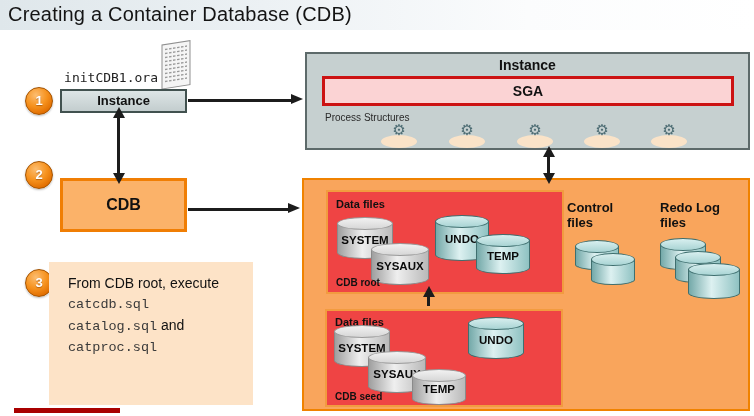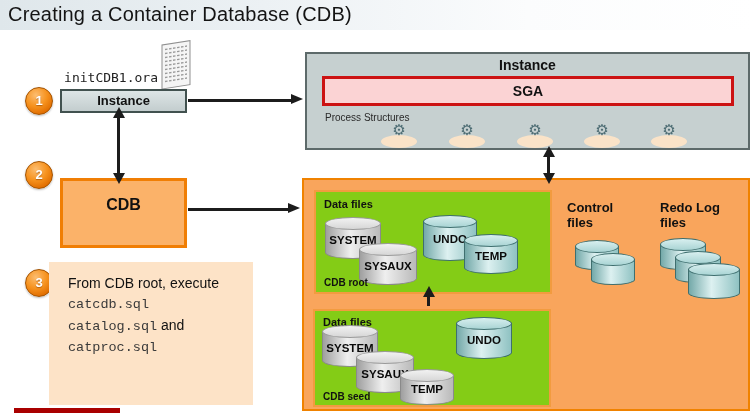--- a/index.html
+++ b/index.html
@@ -31,21 +31,21 @@
     text-shadow:0 1px 1px rgba(90,40,0,.45);
     box-shadow:0 1px 2px rgba(0,0,0,.25);
   }
   
   .instance-left {
     position:absolute; left:60px; top:89px; width:127px; height:24px; box-sizing:border-box;
     background:linear-gradient(180deg,#dde5e6,#c3cdce); border:2px solid #41514f;
     text-align:center; font-weight:bold; font-size:13px; line-height:20px;
   }
   .cdb-box {
-    position:absolute; left:60px; top:178px; width:127px; height:70px; box-sizing:border-box;
+    position:absolute; left:60px; top:178px; width:127px; height:54px; box-sizing:border-box;
     background:#fbb269; border:3px solid #f07e04;
     text-align:center; font-weight:bold; font-size:16px; line-height:48px;
   }
   
   .note-box {
     position:absolute; left:49px; top:262px; width:204px; height:143px; box-sizing:border-box;
     background:#fde3c7; padding:11px 0 0 19px; font-size:14px; line-height:21px;
   }
   .note-box .code { font-family:Liberation Mono, monospace; font-size:13.5px; color:#3a3a3a; }
   
@@ -63,21 +63,21 @@
   .proc { position:absolute; width:36px; height:24px; }
   .proc .pad { position:absolute; bottom:0; left:0; width:36px; height:13px; background:#fae3c8; border-radius:50%; }
   .proc .gear { position:absolute; left:50%; transform:translateX(-50%); top:-3px; font-size:15px; color:#4e6d74; }
   .proc .gear::before { content:"⚙"; }
   
   .storage-panel {
     position:absolute; left:302px; top:178px; width:448px; height:233px; box-sizing:border-box;
     background:#f9a55c; border:2px solid #f08200;
   }
   .inner-box {
-    position:absolute; box-sizing:border-box; background:#84cc16; border:2px solid #f29b3f;
+    position:absolute; box-sizing:border-box; background:#ef4444; border:2px solid #f29b3f;margin-left:12px;
   }
   .cdb-root-box { left:10px; top:10px; width:238px; height:104px; }
   .cdb-seed-box { left:9px; top:129px; width:238px; height:98px; }
   .files-label { position:absolute; font-weight:bold; font-size:11px; color:#111; }
   .container-label { position:absolute; font-weight:bold; font-size:10px; color:#111; }
   .files-head { position:absolute; font-weight:bold; font-size:13px; line-height:15px; color:#111; width:70px; }
   
   .cyl { position:absolute; }
   .cyl .tube {
     position:absolute; left:0; top:6px; width:100%; bottom:0; box-sizing:border-box;

